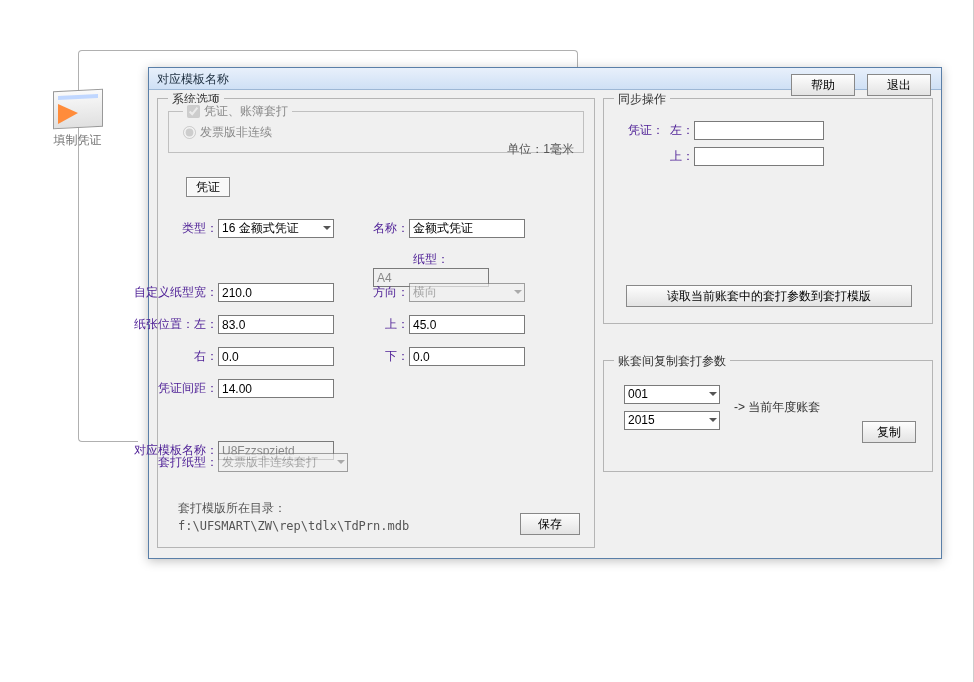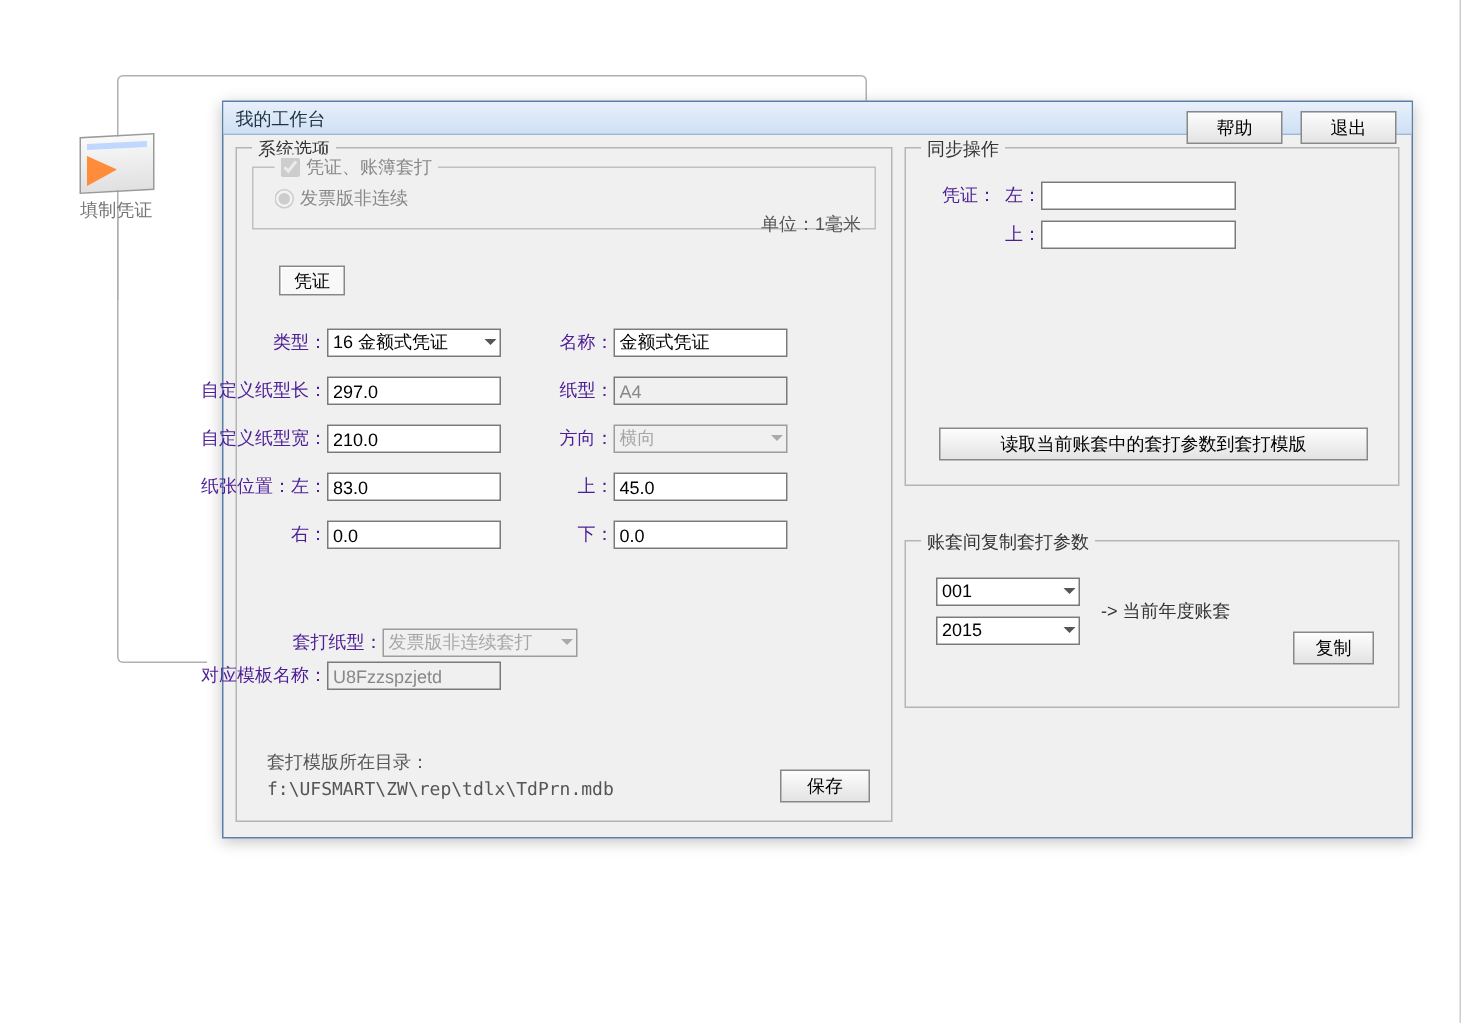--- a/index.html
+++ b/index.html
@@ -162,21 +162,21 @@
 
   <div class="icon-doc">
     <div class="docimg"></div>
     <div class="cap">填制凭证</div>
   </div>
 
 </div>
 
 <div class="dialog">
   <div class="titlebar">
-    <span>我的工作台</span>
+    <span>对应模板名称</span>
   </div>
   <div class="dlgbody">
 
     <div class="groupbox gb-sys">
       <span class="legend">系统选项</span>
 
       <div class="innergb">
         <label class="chk">
           <input type="checkbox" checked="" disabled="" style="">
           <span>凭证、账簿套打</span>
@@ -192,25 +192,21 @@
 
       <div class="row" style="left:24px; top:120px;">
         <span class="lbl" style="width:36px;">类型：</span>
         <span class="selwrap"><select class="sel" style="width:116px;"><option>16 金额式凭证</option></select></span>
       </div>
       <div class="row" style="left:215px; top:120px;">
         <span class="lbl" style="width:36px;">名称：</span>
         <input class="inp" style="width: 116px;" value="金额式凭证">
       </div>
 
-      <div class="row" style="left:-24px; top:152px;">
-        <span class="lbl" style="width:84px;">自定义纸型长：</span>
-        <input class="inp" style="width: 116px;" value="297.0">
-      </div>
-      <div class="row" style="left:215px; top:152px;">
+      <div class="row" style="left:215px; top:152px;flex-direction:column;">
         <span class="lbl" style="width:36px;">纸型：</span>
         <input class="inp" readonly="" style="width: 116px;" value="A4">
       </div>
 
       <div class="row" style="left:-24px; top:184px;">
         <span class="lbl" style="width:84px;">自定义纸型宽：</span>
         <input class="inp" style="width: 116px;" value="210.0">
       </div>
       <div class="row" style="left:215px; top:184px;">
         <span class="lbl" style="width:36px;">方向：</span>
@@ -228,27 +224,31 @@
 
       <div class="row" style="left:-24px; top:248px;">
         <span class="lbl" style="width:84px;">右：</span>
         <input class="inp" style="width: 116px;" value="0.0">
       </div>
       <div class="row" style="left:215px; top:248px;">
         <span class="lbl" style="width:36px;">下：</span>
         <input class="inp" style="width: 116px;" value="0.0">
       </div>
 
+      <div class="row" style="left:0px; top:280px;">
+        <span class="lbl" style="width:60px;">凭证间距：</span>
+        <input class="inp" style="width: 116px;" value="14.00">
+      </div>
 
       <div class="row" style="left:-24px; top:308px;margin-top:34px;">
         <span class="lbl" style="width:84px;">对应模板名称：</span>
         <input class="inp" readonly="" style="width: 116px;" value="U8Fzzspzjetd">
       </div>
 
-      <div class="row" style="left:0px; top:320px;margin-left:37px;">
+      <div class="row" style="left:0px; top:354px;">
         <span class="lbl" style="width:60px;">套打纸型：</span>
         <span class="selwrap disabled"><select class="sel disabled" disabled="" style="width:130px;"><option>发票版非连续套打</option></select></span>
       </div>
 
       <div class="dirline">套打模版所在目录：</div>
       <div class="dirpath">f:\UFSMART\ZW\rep\tdlx\TdPrn.mdb</div>
       <button class="btn save-btn">保存</button>
     </div>
 
     <div class="groupbox gb-sync">

